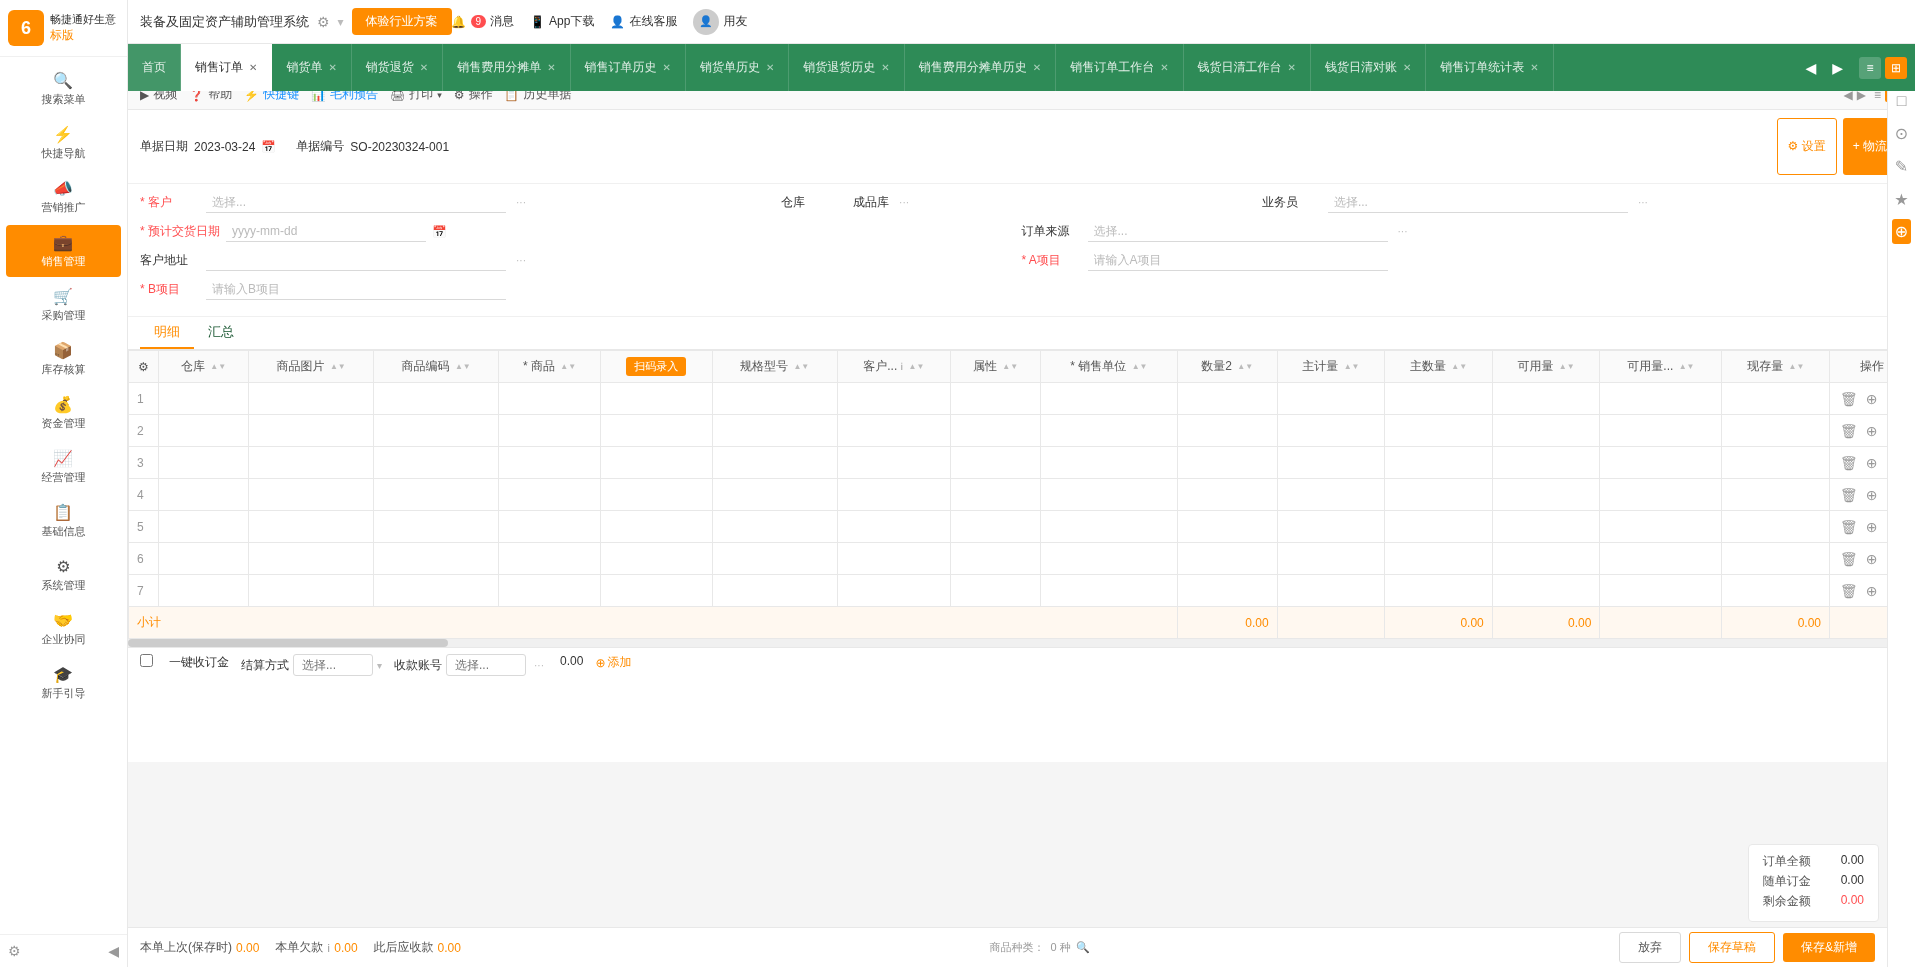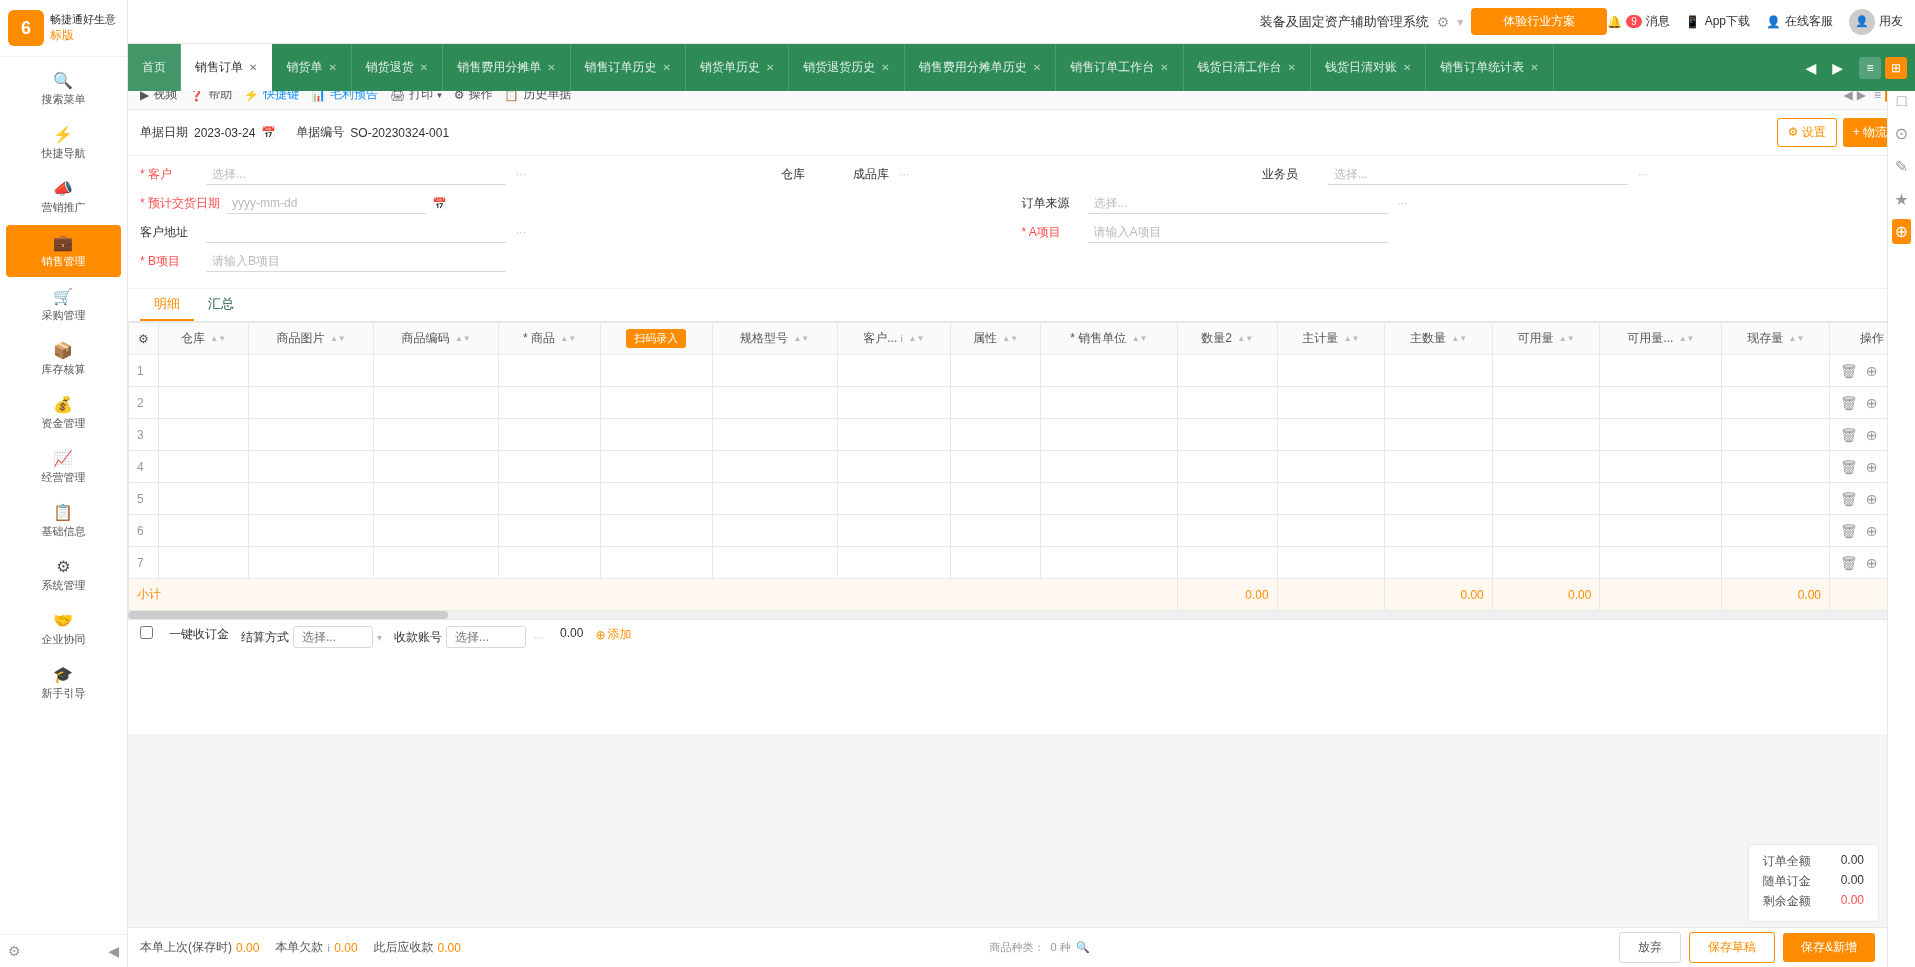--- a/index.html
+++ b/index.html
@@ -26,27 +26,27 @@
     .sidebar-icon { font-size: 16px; margin-bottom: 2px; }
 
     .sidebar-bottom {
       padding: 8px; border-top: 1px solid #f0f0f0; display: flex; justify-content: space-between; align-items: center;
     }
     .sidebar-bottom-icon { color: #999; cursor: pointer; font-size: 14px; }
 
     
     .topbar {
       position: fixed; top: 0; left: 128px; right: 0; height: 44px; background: #fff;
-      display: flex; align-items: center; justify-content: flex-end; padding: 0 12px;
+      display: flex; align-items: center; justify-content: flex-start; padding: 0 12px;
       border-bottom: 1px solid #e8e8e8; z-index: 99;
     }
     .topbar-left { display: flex; align-items: center; gap: 8px; }
     .topbar-title { font-size: 13px; color: #333; }
     .topbar-gear { color: #999; cursor: pointer; font-size: 14px; }
-    .topbar-btn { background: #ff8c00; color: #fff; border: none; padding: 5px 32px; border-radius: 4px; cursor: pointer; font-size: 12px; }
+    .topbar-btn { background: #ff8c00; color: #fff; border: none; padding: 5px 14px; border-radius: 4px; cursor: pointer; font-size: 12px; }
     .topbar-right { display: flex; align-items: center; gap: 16px; font-size: 12px; color: #333; }
     .topbar-right-item { display: flex; align-items: center; gap: 4px; cursor: pointer; }
     .badge { background: #ff4d4f; color: #fff; border-radius: 10px; padding: 1px 5px; font-size: 10px; }
     .user-avatar { width: 26px; height: 26px; background: #ccc; border-radius: 50%; display: flex; align-items: center; justify-content: center; font-size: 11px; }
 
     
     .tabbar {
       position: fixed; top: 44px; left: 128px; right: 0; height: 47px; background: #2e8b57;
       display: flex; align-items: center; overflow: hidden; z-index: 98;
     }
@@ -154,21 +154,21 @@
       padding: 8px 14px; border-radius: 4px; font-size: 12px; z-index: 60;
     }
     .order-summary-row { display: flex; justify-content: space-between; gap: 30px; margin-bottom: 3px; }
     .order-summary-label { color: #555; }
     .order-summary-value { color: #333; font-weight: 500; }
 
     .scrollbar-area { height: 8px; background: #f0f0f0; }
     .scrollbar-thumb { width: 320px; height: 8px; background: #ccc; border-radius: 4px; }
 
     
-    .set-btn { background: #fff; border: 1px solid #ff8c00; color: #ff8c00; padding: 5px 10px; border-radius: 3px; font-size: 12px; cursor: pointer; display: flex; align-items: center; gap: 3px; }
+    .set-btn { background: #fff; border: 1px solid #ff8c00; color: #ff8c00; padding: 19px 10px; border-radius: 3px; font-size: 12px; cursor: pointer; display: flex; align-items: center; gap: 3px; }
     .add-goods-btn { background: #ff8c00; border: none; color: #fff; padding: 3px 10px; border-radius: 3px; font-size: 12px; cursor: pointer; display: flex; align-items: center; gap: 3px; }
   </style>
 </head>
 <body>
 
 <div class="sidebar">
   <div class="sidebar-logo">
     <div class="logo-icon">6</div>
     <div>
       <div class="logo-text">畅捷通好生意</div>

